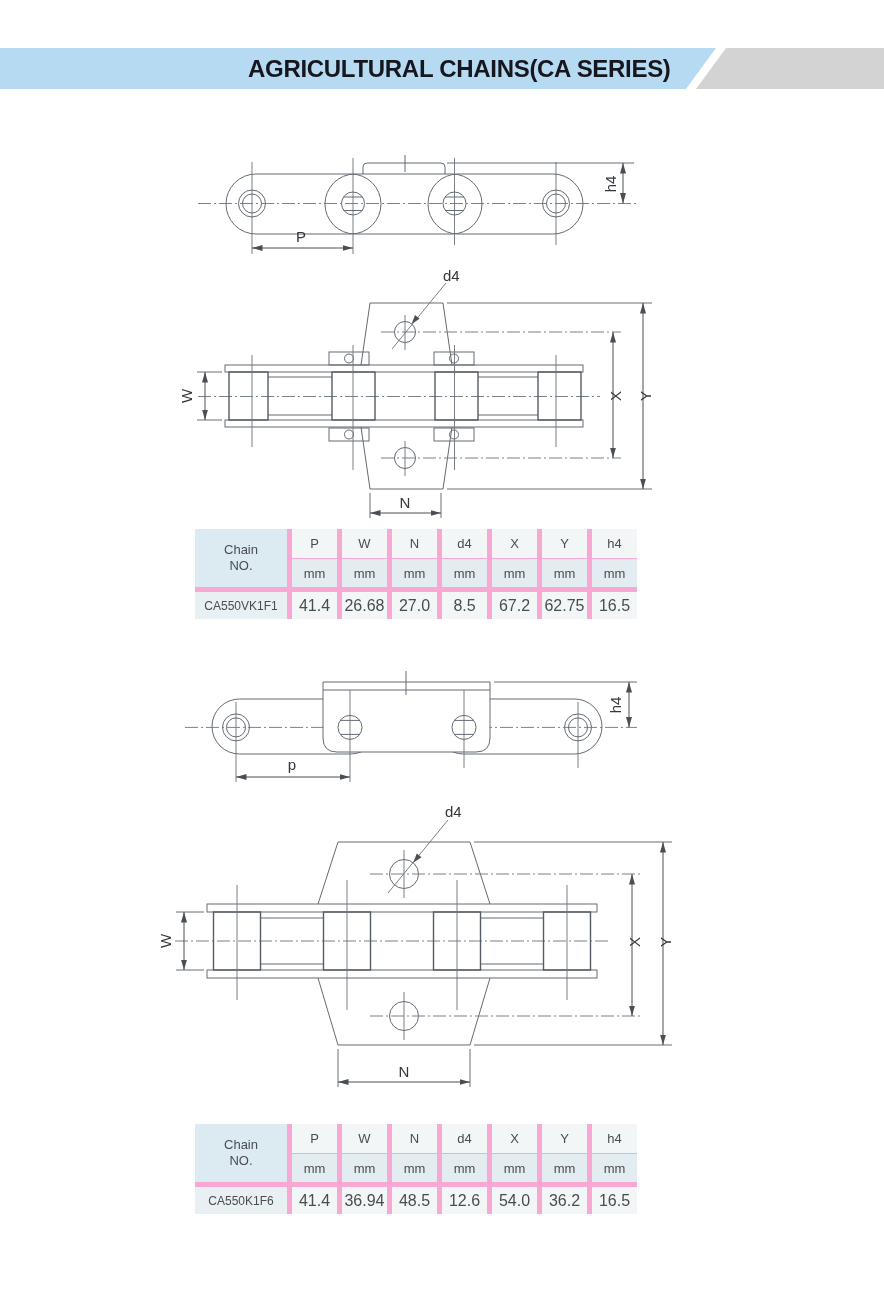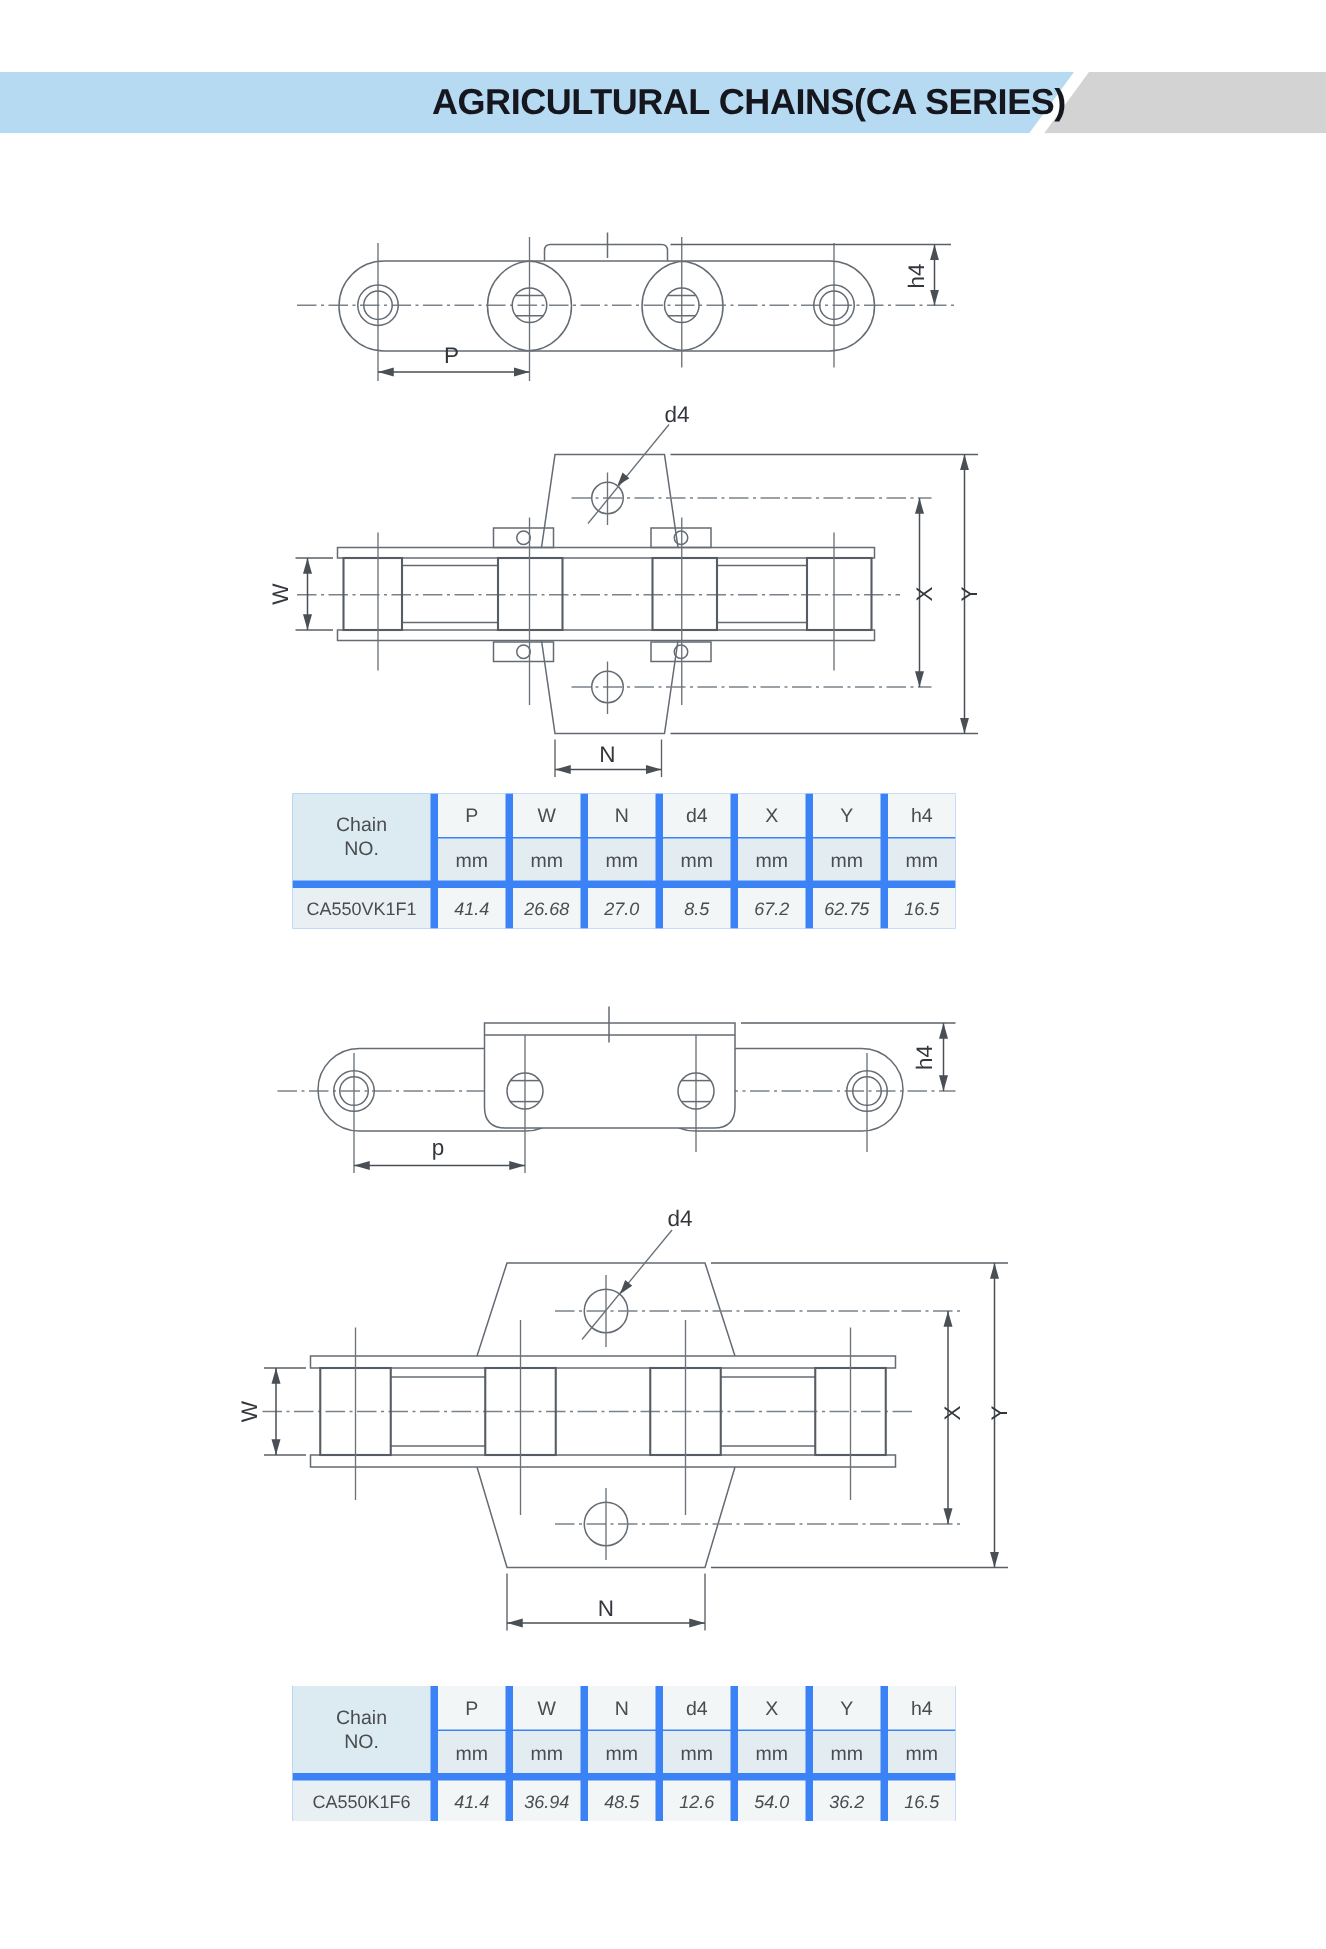--- a/index.html
+++ b/index.html
@@ -13,46 +13,45 @@
     clip-path:polygon(0 0,716px 0,686px 100%,0 100%);
   }
   .banner-gray{
     position:absolute;left:686px;top:48px;width:198px;height:41px;background:#d3d3d3;
     clip-path:polygon(40px 0,100% 0,100% 100%,10px 100%);
   }
   .banner-title{
     position:absolute;left:248px;top:48px;width:396px;height:41px;line-height:41px;
     text-align:center;font-size:24px;font-weight:700;letter-spacing:-0.3px;color:#16161e;
     white-space:nowrap;
-    margin-left:40px;
   }
   
   svg{position:absolute;overflow:visible;}
   .oln{fill:none;stroke:#646b73;stroke-width:1;}
   .oln2{fill:#ffffff;stroke:#646b73;stroke-width:1;}
   .bold{fill:none;stroke:#565c63;stroke-width:1.4;}
   .cl{fill:none;stroke:#7a828a;stroke-width:1;stroke-dasharray:13 3 2 3;}
   .thin{fill:none;stroke:#6b7279;stroke-width:0.9;}
   .dim{fill:none;stroke:#4a4f55;stroke-width:1;marker-start:url(#da);marker-end:url(#da);}
   .ext{fill:none;stroke:#5a6067;stroke-width:0.9;}
   .lbl{fill:#33373c;font-family:"Liberation Sans",sans-serif;font-size:15px;}
   
   .spec-table{
     position:absolute;left:195px;width:442px;display:grid;
     grid-template-columns:92px repeat(7,45px);
     grid-template-rows:29px 1px 28px 5px 27px;
-    column-gap:5px;background:#3b82f6;
+    column-gap:5px;background:#f9a8d4;
     font-size:13px;color:#4a4d50;
   }
   .spec-table>div{display:flex;align-items:center;justify-content:center;text-align:center;}
   .chain-h{grid-column:1;grid-row:1/4;background:#dceaf1;line-height:16px;}
   .chain-d{grid-column:1;grid-row:5;background:#e9f0f3;font-size:12px;}
   .hcell{grid-row:1;background:#f3f6f6;}
   .ucell{grid-row:3;background:#e3ecf0;}
-  .vcell{grid-row:5;background:#f3f6f6;font-size:12px;font-style:italic;}
+  .vcell{grid-row:5;background:#f3f6f6;font-size:16px;}
   .c2{grid-column:2}.c3{grid-column:3}.c4{grid-column:4}.c5{grid-column:5}
   .c6{grid-column:6}.c7{grid-column:7}.c8{grid-column:8}
 </style>
 </head>
 <body>
 
 <div id="page">
 
   <svg width="0" height="0" style="position:absolute">
     <defs>

